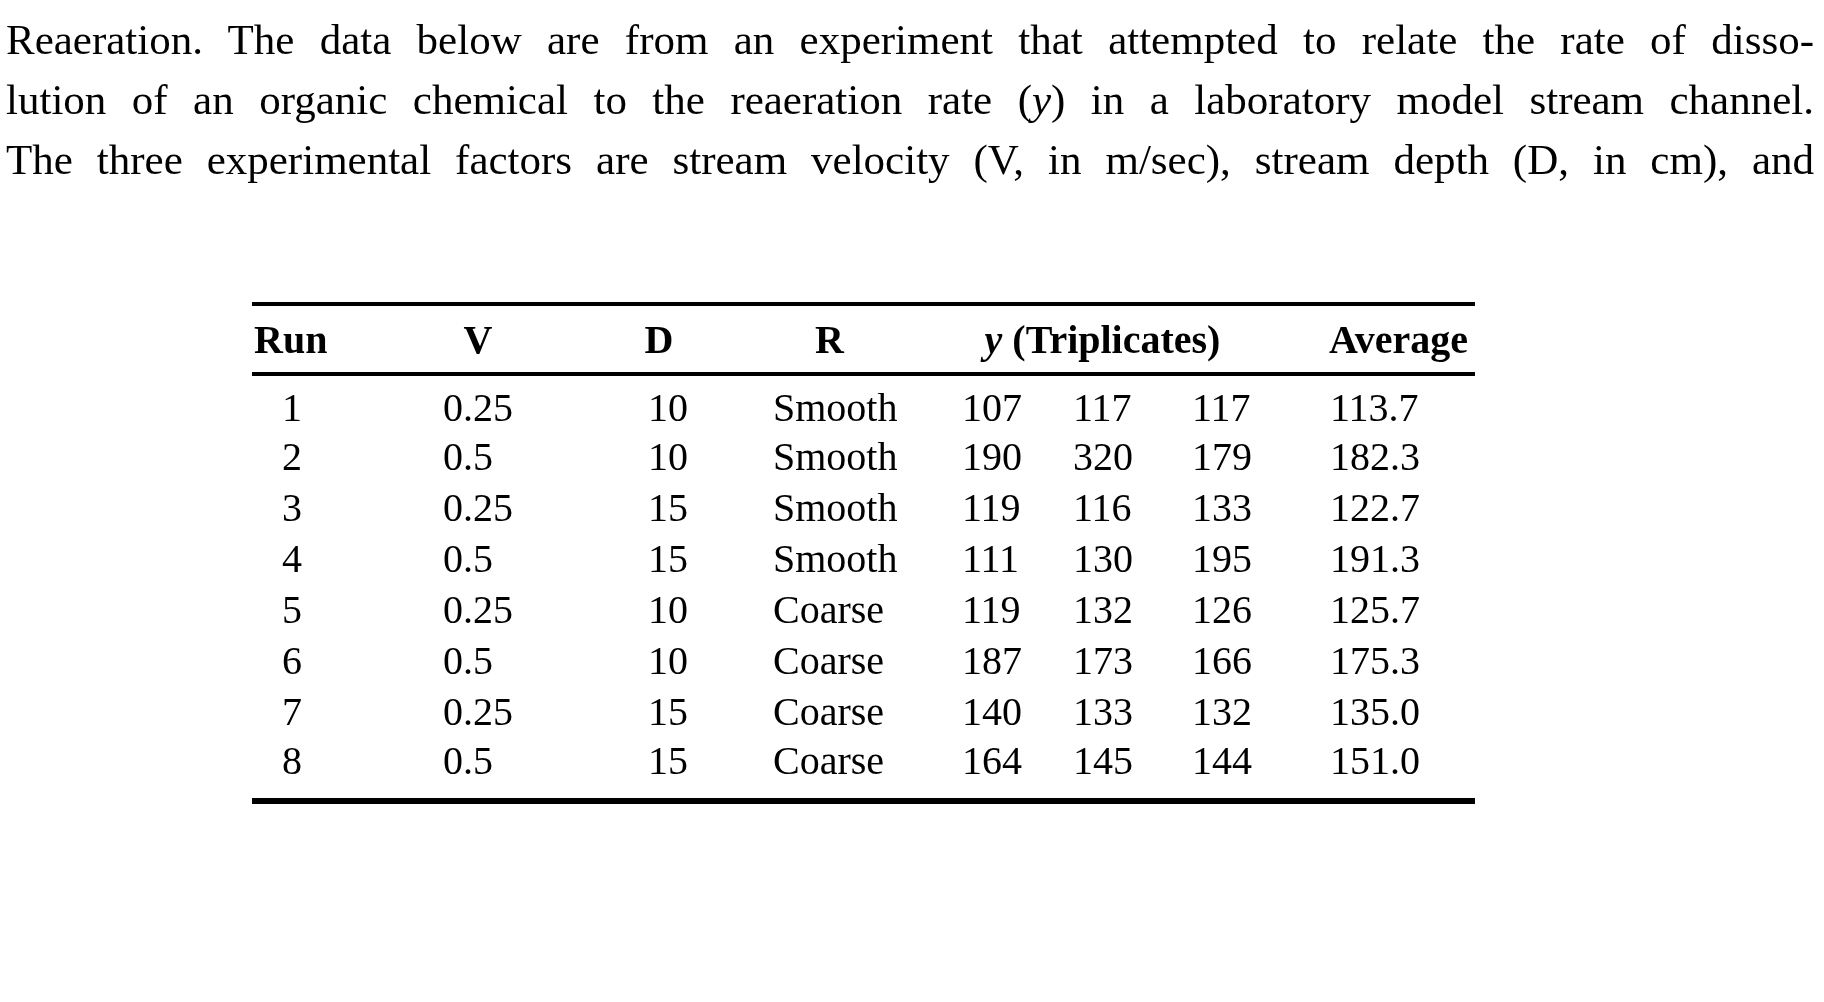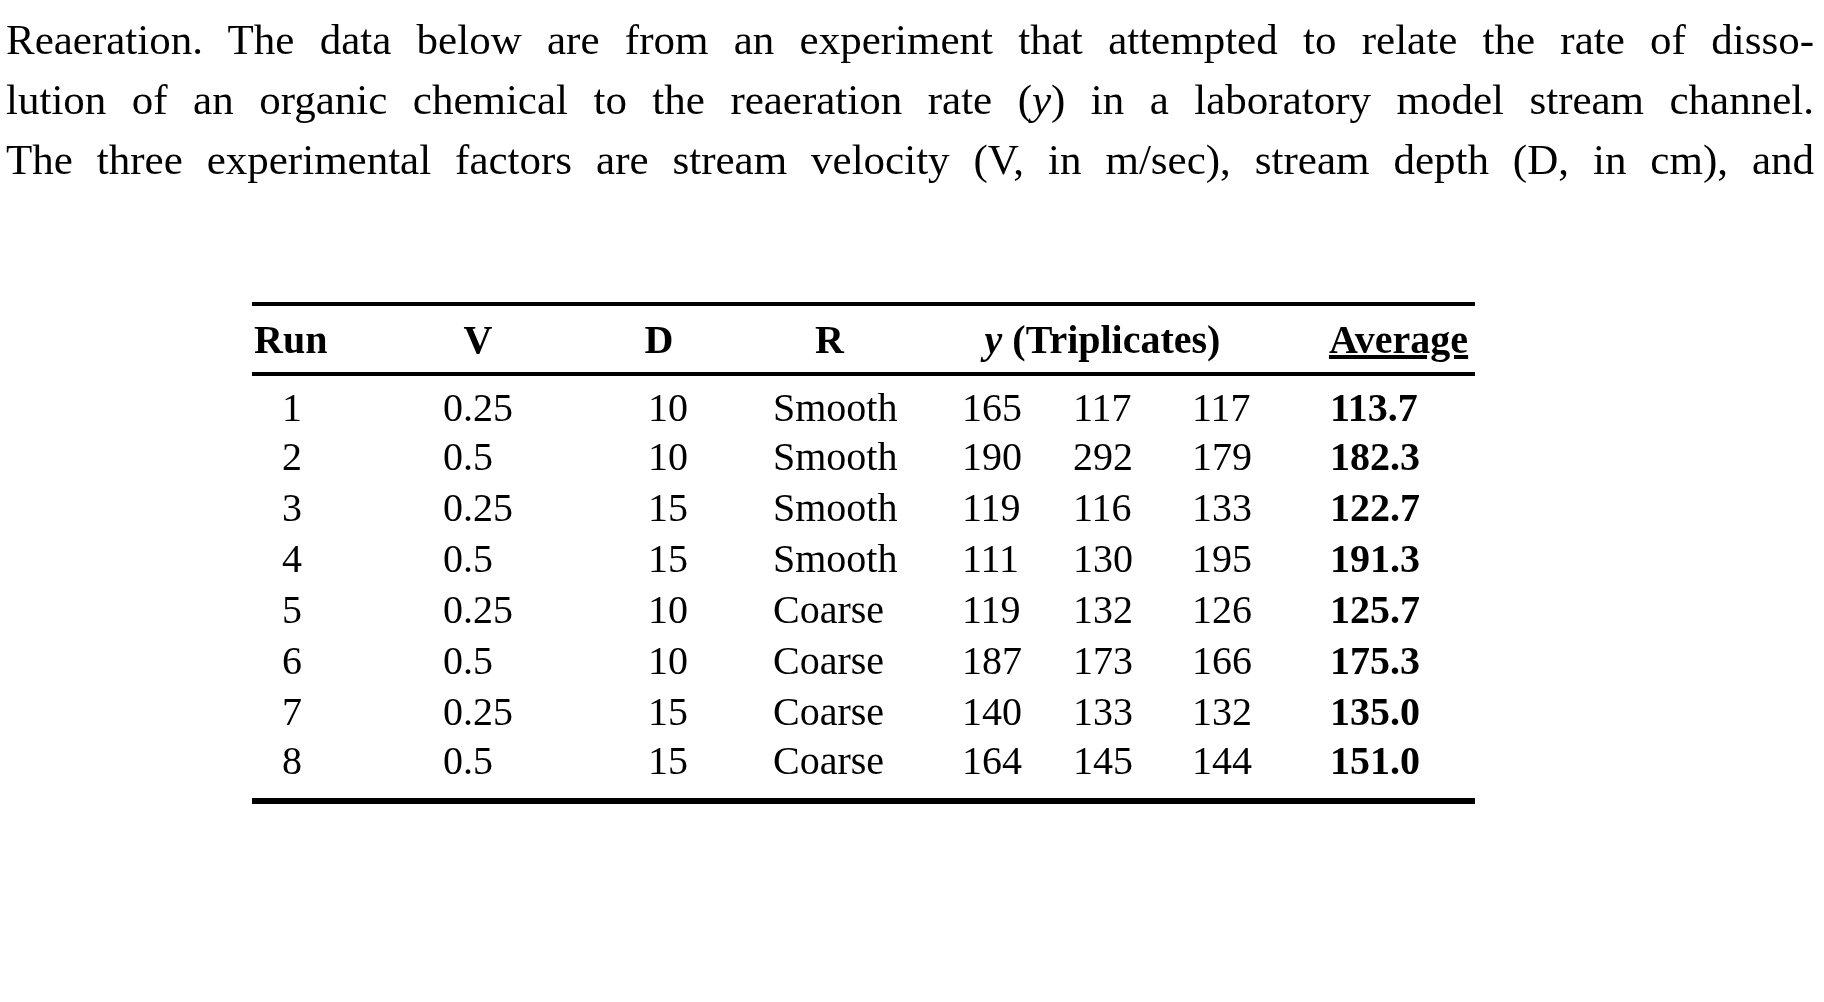--- a/index.html
+++ b/index.html
@@ -52,38 +52,38 @@
     border-bottom: 4px solid #000;
   }
   .dtable th {
     font-weight: bold;
     text-align: center;
     padding: 0;
     vertical-align: middle;
     white-space: nowrap;
   }
   .dtable th.h-run  { text-align: left; padding-left: 2px; }
-  .dtable th.h-avg  { padding-left: 28px; text-decoration: underline; }
+  .dtable th.h-avg  { padding-left: 28px; }
   .dtable tbody tr { height: 51px; }
   .dtable tbody tr:first-child td { padding-top: 8px; }
   .dtable tbody tr:last-child  td { padding-bottom: 14px; }
   .dtable td {
     padding: 0;
     vertical-align: middle;
     text-align: left;
     white-space: nowrap;
   }
   .dtable td.c-run { padding-left: 30px; }
   .dtable td.c-v   { padding-left: 57px; }
   .dtable td.c-d   { padding-left: 78px; }
   .dtable td.c-r   { padding-left: 25px; }
   .dtable td.c-y1  { padding-left: 51px; }
   .dtable td.c-y2  { padding-left: 28px; }
   .dtable td.c-y3  { padding-left: 34px; }
-  .dtable td.c-avg { padding-left: 36px; font-weight: bold; }
+  .dtable td.c-avg { padding-left: 36px; }
 
   
   .footnote {
     position: absolute;
     left: 17px;
     top: 836px;
     width: 1780px;
     font-size: 44px;
     line-height: 65px;
     text-align: left;
@@ -118,32 +118,32 @@
       <th colspan="3"><span class="var-italic">y</span><span> (Triplicates)</span></th>
       <th class="h-avg">Average</th>
     </tr>
   </thead>
   <tbody>
     <tr>
       <td class="c-run">1</td>
       <td class="c-v">0.25</td>
       <td class="c-d">10</td>
       <td class="c-r">Smooth</td>
-      <td class="c-y1">165</td>
+      <td class="c-y1">107</td>
       <td class="c-y2">117</td>
       <td class="c-y3">117</td>
       <td class="c-avg">113.7</td>
     </tr>
     <tr>
       <td class="c-run">2</td>
       <td class="c-v">0.5</td>
       <td class="c-d">10</td>
       <td class="c-r">Smooth</td>
       <td class="c-y1">190</td>
-      <td class="c-y2">292</td>
+      <td class="c-y2">320</td>
       <td class="c-y3">179</td>
       <td class="c-avg">182.3</td>
     </tr>
     <tr>
       <td class="c-run">3</td>
       <td class="c-v">0.25</td>
       <td class="c-d">15</td>
       <td class="c-r">Smooth</td>
       <td class="c-y1">119</td>
       <td class="c-y2">116</td>

